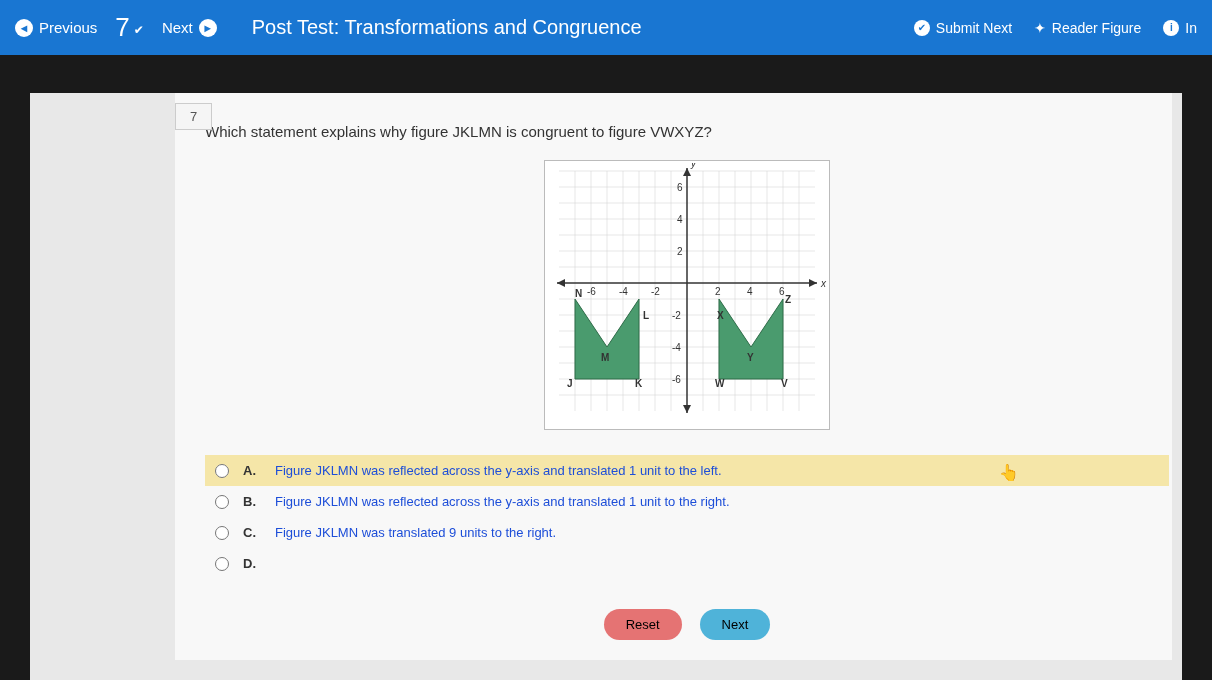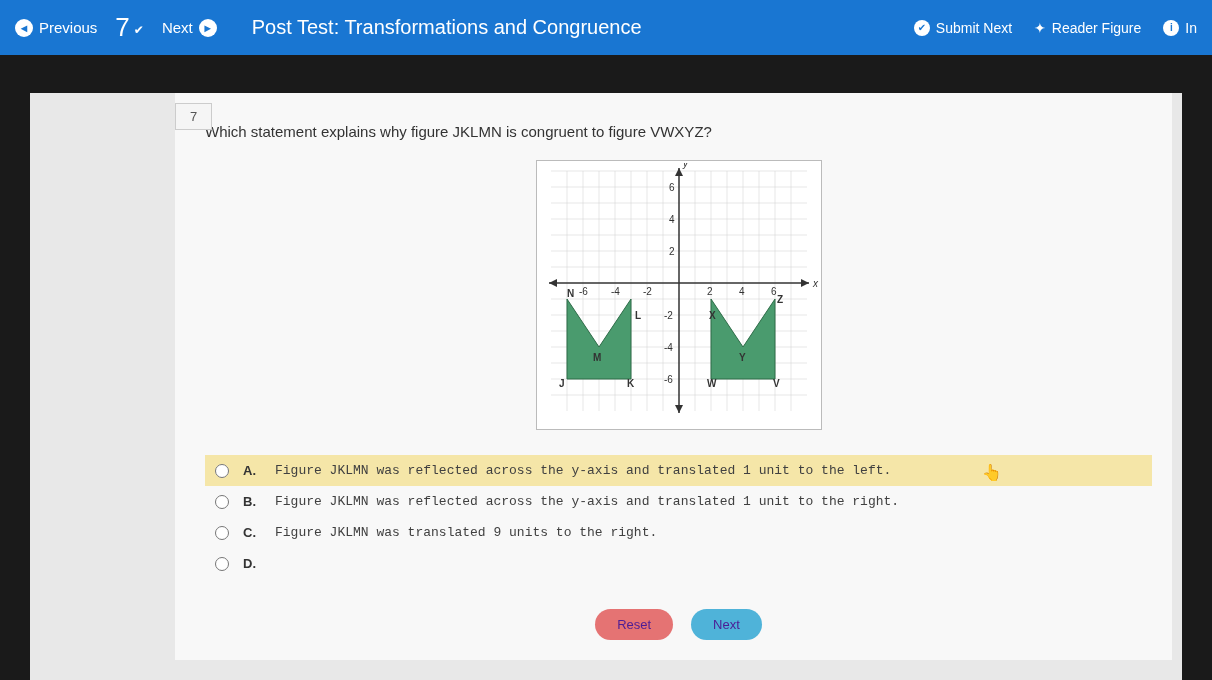--- a/index.html
+++ b/index.html
@@ -67,21 +67,21 @@
       border: 1px solid #ccc;
       padding: 5px 14px;
       font-size: 13px;
       color: #555;
     }
     .content {
       background: #f8f8f8;
       margin-left: 145px;
       margin-right: 10px;
       margin-top: 38px;
-      padding: 30px 20px 20px 30px;
+      padding: 30px 3px 20px 30px;
       min-height: 560px;
     }
     .question-text {
       font-size: 15px;
       color: #333;
       margin-bottom: 20px;
     }
     .graph-container {
       display: flex;
       justify-content: center;
@@ -100,36 +100,36 @@
       font-size: 13px;
       gap: 14px;
     }
     .answer-row.hovered {
       background: #f5e6a8;
     }
     .answer-row input[type="radio"] {
       width: 14px; height: 14px;
     }
     .answer-letter { font-weight: bold; color: #333; min-width: 18px; }
-    .answer-text { color: #404040; font-family: Liberation Mono, monospace; }
+    .answer-text { color: #1d4ed8; }
     .cursor-hand {
       position: absolute;
       font-size: 16px;
     }
     .footer-btns {
       display: flex;
       justify-content: center;
       gap: 18px;
       margin-top: 30px;
     }
     .btn {
       padding: 8px 22px;
       border-radius: 18px;
       border: none;
-      color: #4c1d95;
+      color: #000000;
       font-size: 13px;
       cursor: pointer;
     }
     .btn-reset { background: #e57373; }
     .btn-next { background: #4fb3d9; }
     
     .grid-line { stroke: #ccc; stroke-width: 0.5; }
     .axis-line { stroke: #333; stroke-width: 1.5; }
     .tick-label { font-size: 10px; fill: #333; font-family: Arial; }
     .point-label { font-size: 10px; fill: #333; font-family: Arial; font-weight: bold; }

